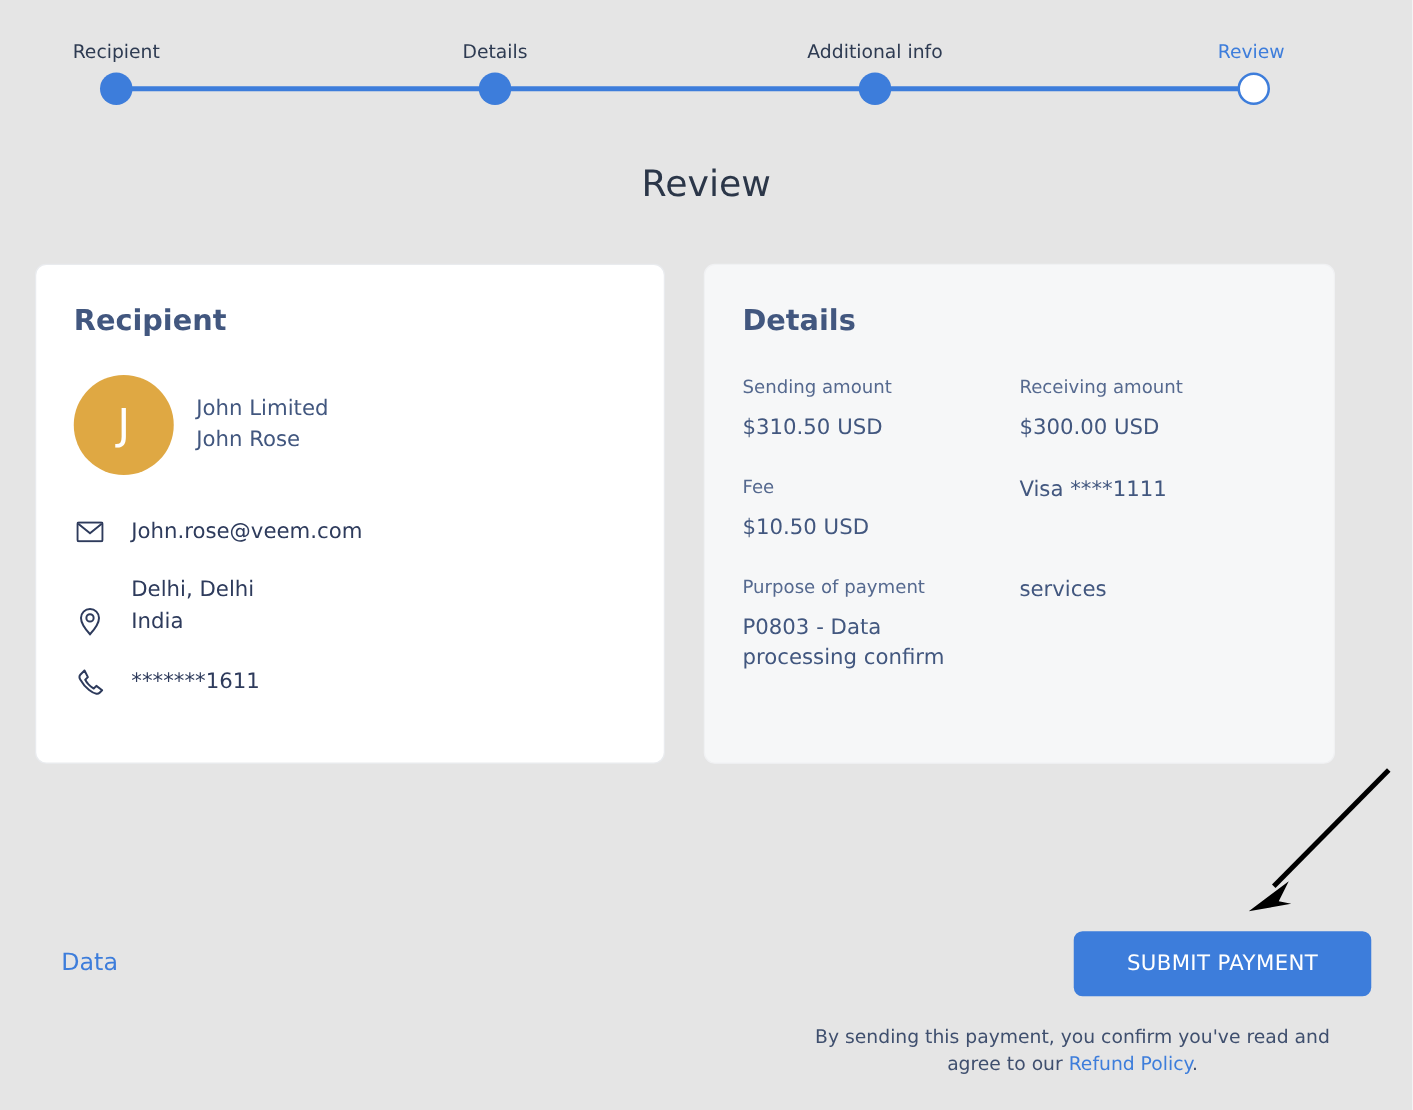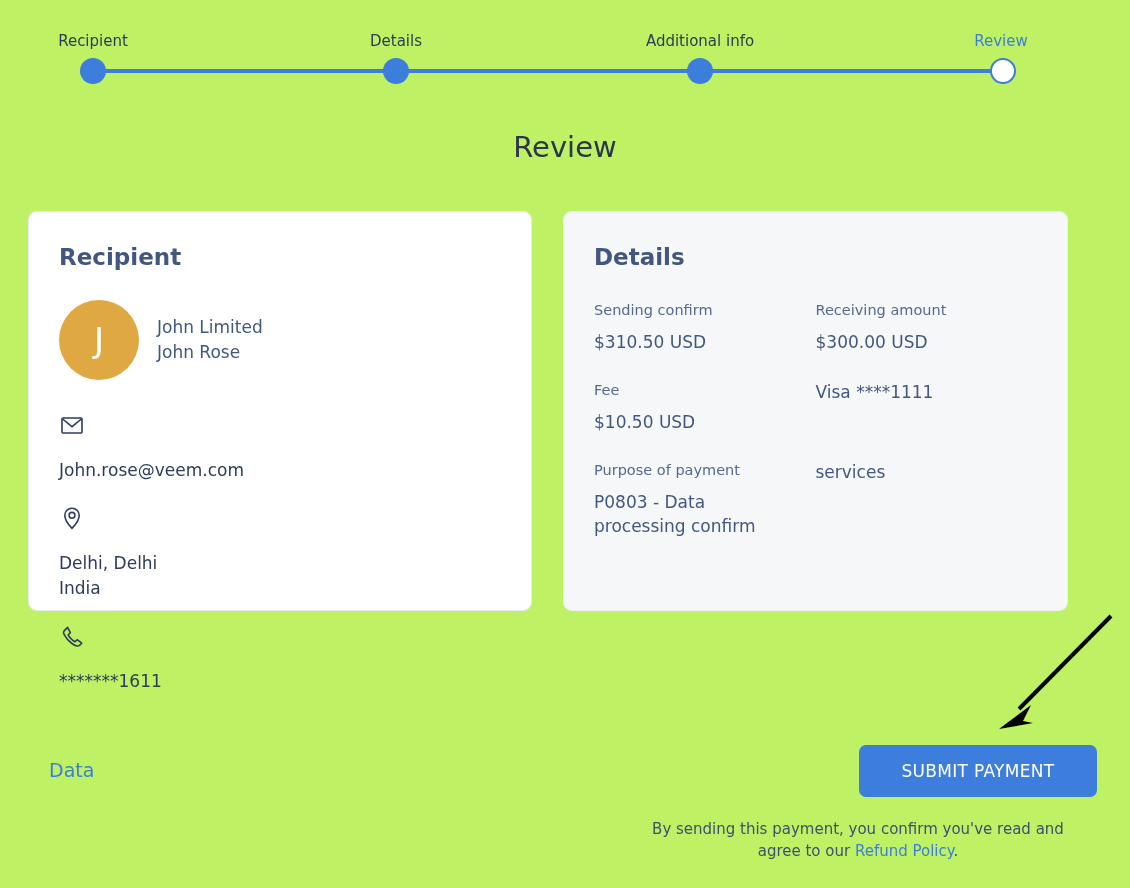--- a/index.html
+++ b/index.html
@@ -9,21 +9,21 @@
     height: 888px;
     background: #ffffff;
     font-family: "DejaVu Sans", sans-serif;
     overflow: hidden;
   }
 
   .page {
     position: relative;
     width: 1130px;
     height: 888px;
-    background: #bef264;
+    background: #e5e5e5;
   }
 
   
   .stepper {
     position: absolute;
     left: 0;
     top: 0;
     width: 1130px;
     height: 100px;
   }
@@ -137,24 +137,23 @@
   }
   .recipient-names {
     font-size: 17px;
     line-height: 25px;
     color: #42577f;
   }
 
   .contact-list { margin-top: 8px; }
   .contact-row {
     display: flex;
-    align-items: flex-start;
+    align-items: flex-end;
     gap: 20px;
     margin-bottom: 22px;
-    flex-direction: column;
   }
   .contact-icon {
     width: 26px;
     height: 26px;
     flex: none;
     display: flex;
     align-items: center;
     justify-content: center;
     color: #2e3b5c;
   }
@@ -313,21 +312,21 @@
 
       </div>
     </div>
 
     <div class="card card-details">
       <div class="card-title">Details</div>
 
       <div class="detail-grid">
 
         <div class="detail-cell">
-          <div class="detail-label">Sending confirm</div>
+          <div class="detail-label">Sending amount</div>
           <div class="detail-value">$310.50 USD</div>
         </div>
 
         <div class="detail-cell">
           <div class="detail-label">Receiving amount</div>
           <div class="detail-value">$300.00 USD</div>
         </div>
 
         <div class="detail-cell">
           <div class="detail-label">Fee</div>

